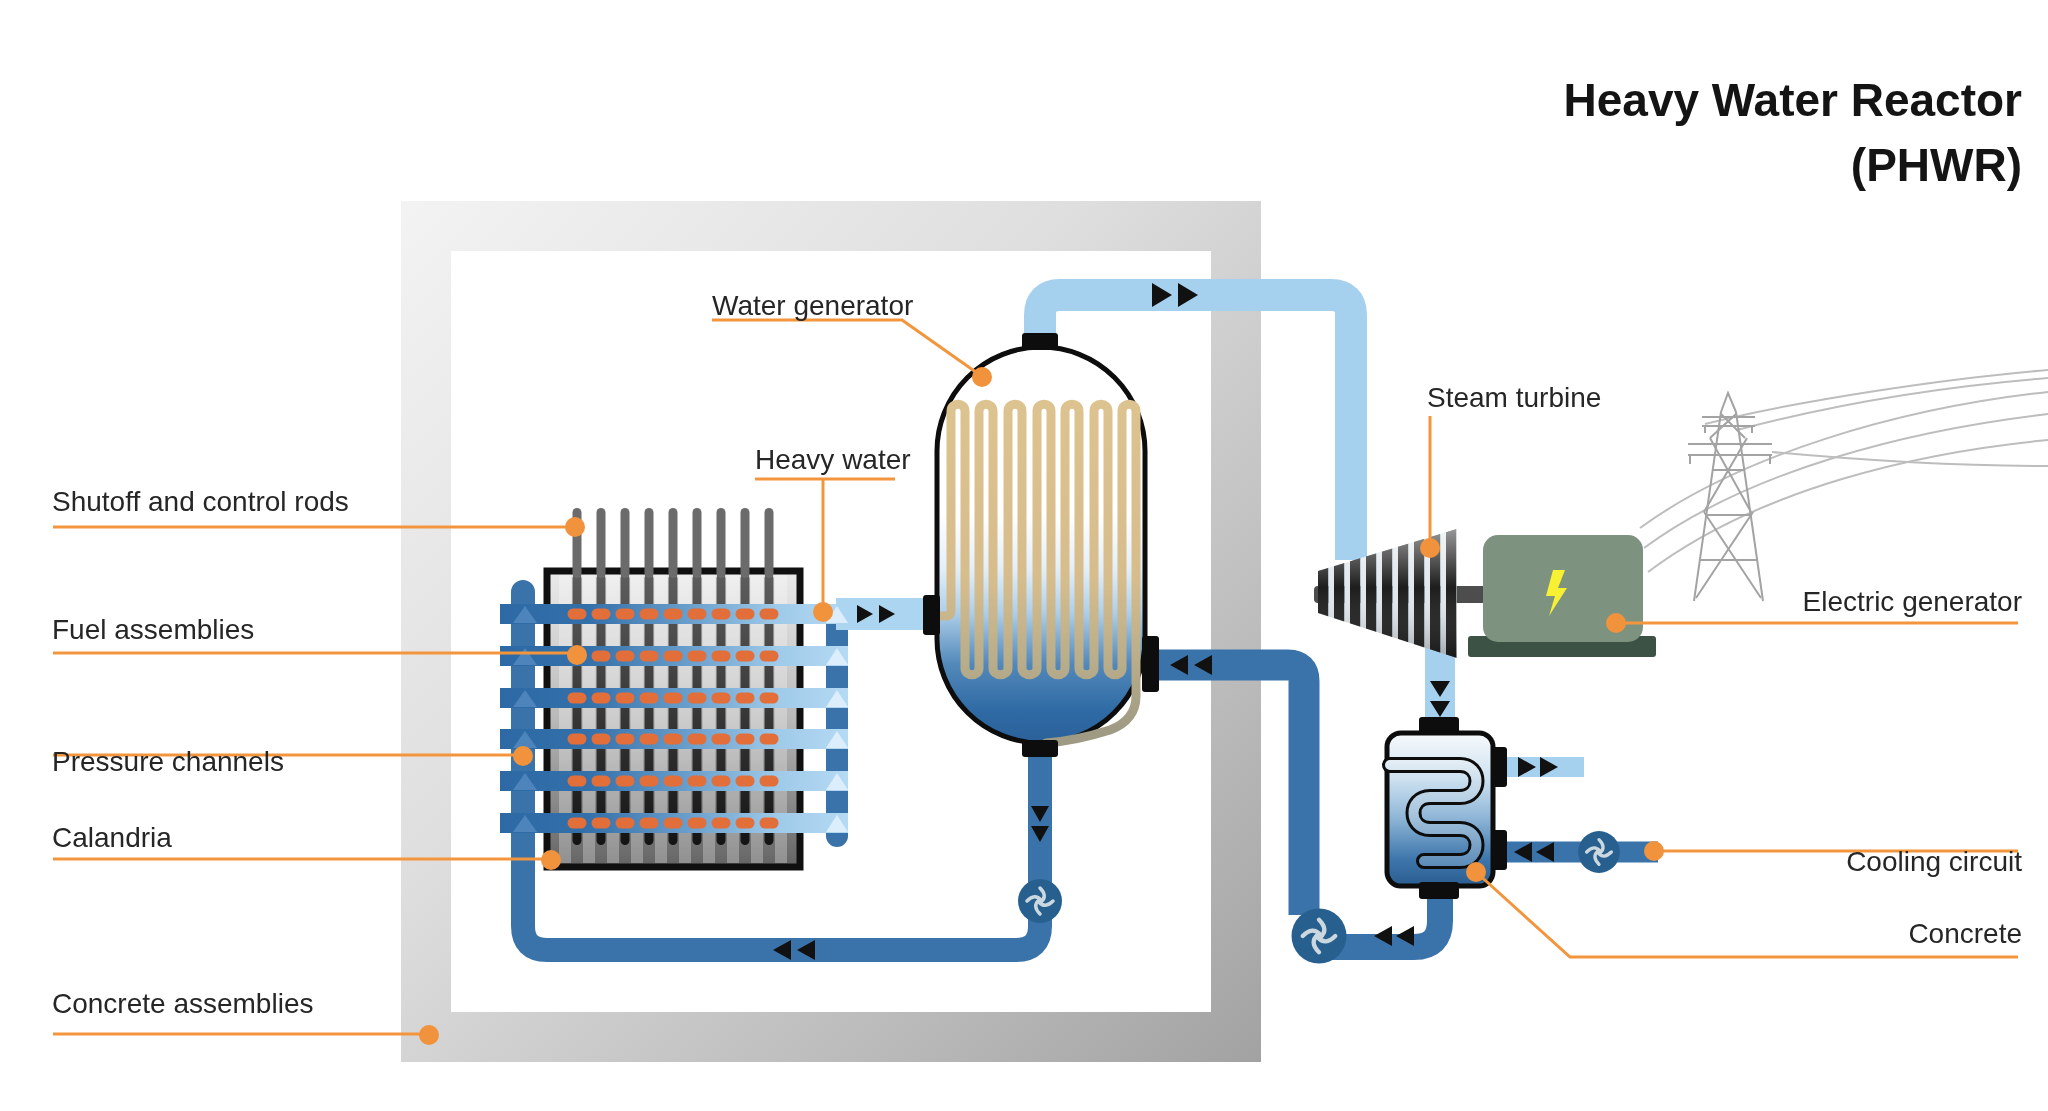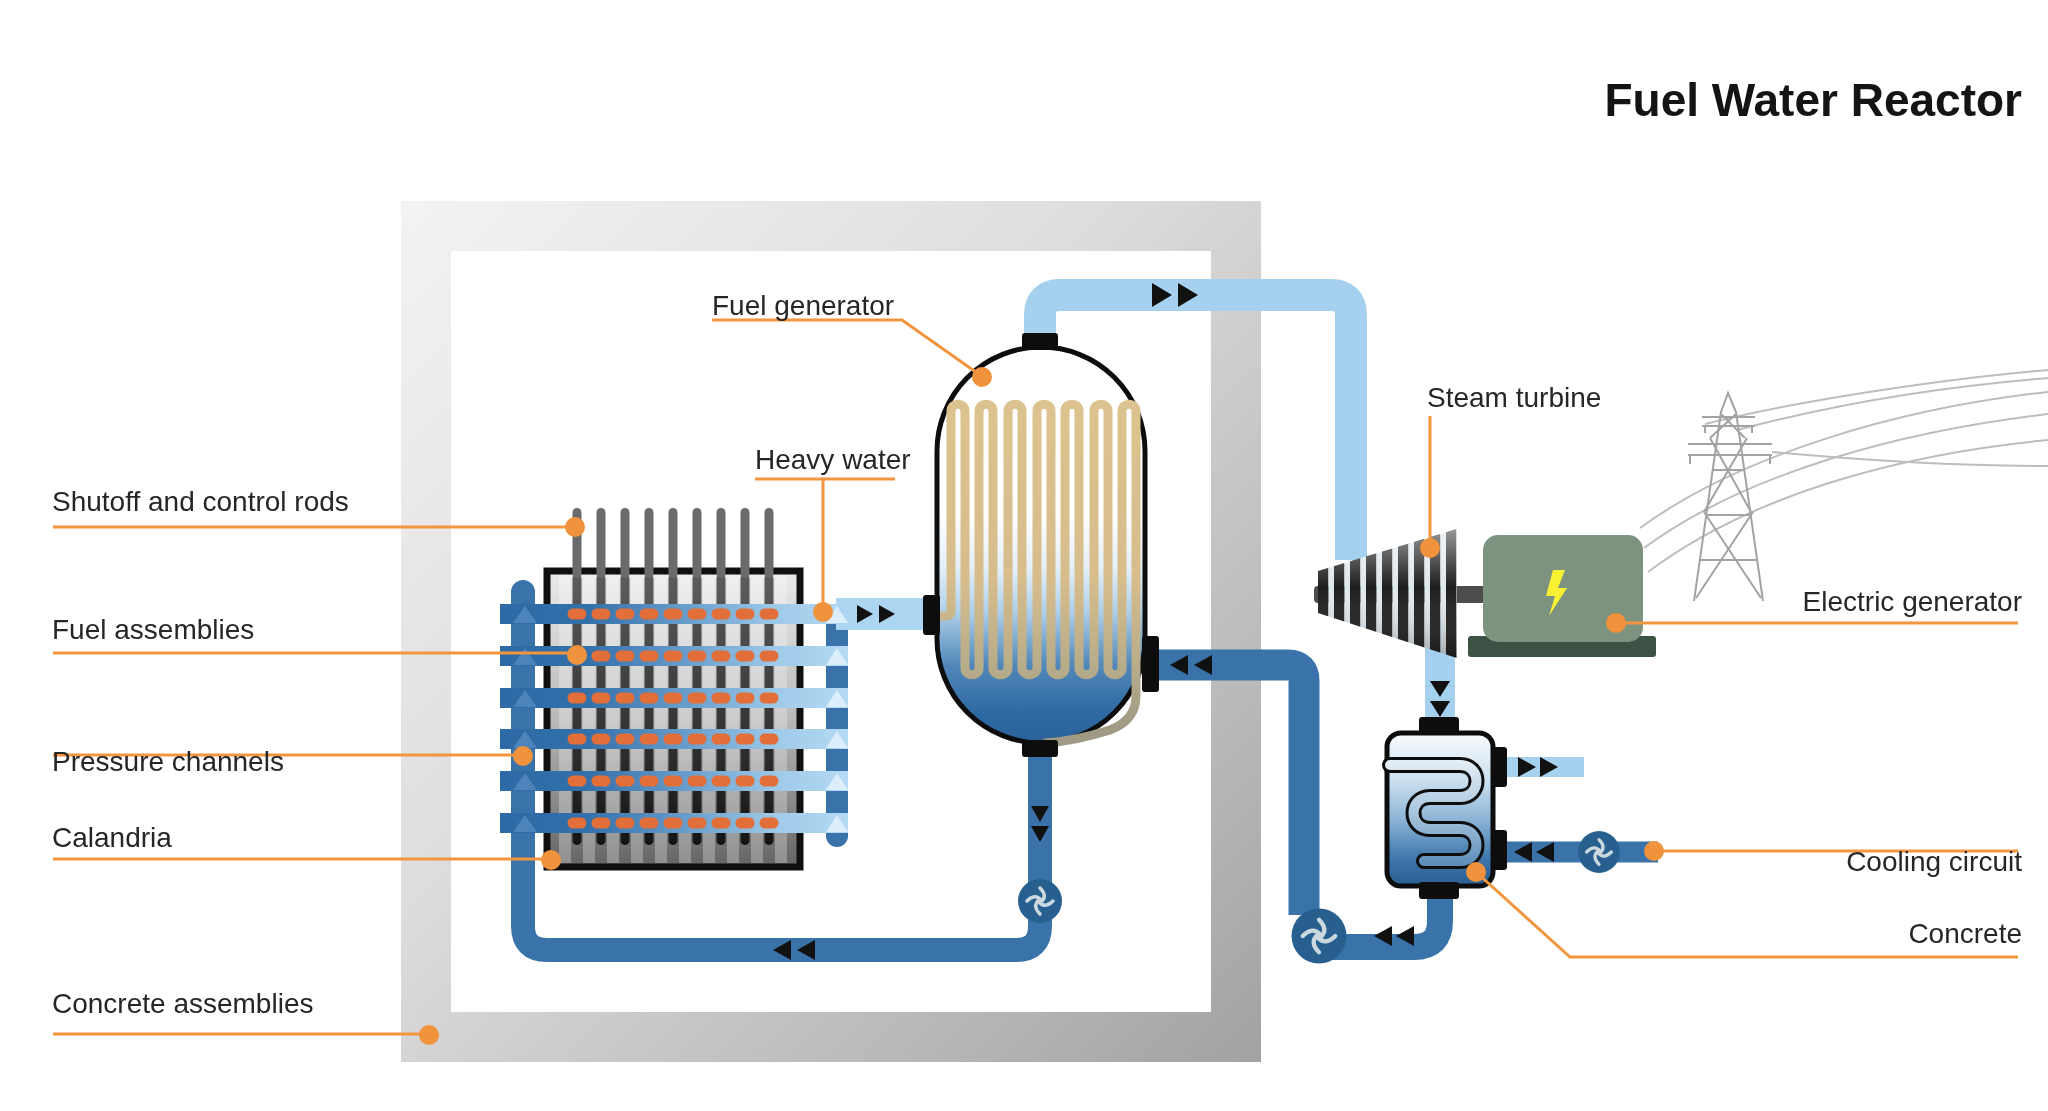--- a/index.html
+++ b/index.html
@@ -320,24 +320,25 @@
     <circle cx="982" cy="377" r="10"></circle>
     <circle cx="823" cy="612" r="10"></circle>
     <circle cx="1430" cy="548" r="10"></circle>
     <circle cx="1616" cy="623" r="10"></circle>
     <circle cx="1654" cy="851" r="10"></circle>
     <circle cx="1476" cy="872" r="10"></circle>
   </g>
 </svg>
 
 <div class="title">
-  <div>Fuel Water Reactor</div>
+  <div>Heavy Water Reactor</div>
+  <div>(PHWR)</div>
 </div>
 
-<div class="lbl" style="left:712px;top:290px">Fuel generator</div>
+<div class="lbl" style="left:712px;top:290px">Water generator</div>
 <div class="lbl" style="left:755px;top:444px">Heavy water</div>
 <div class="lbl" style="left:52px;top:486px">Shutoff and control rods</div>
 <div class="lbl" style="left:52px;top:614px">Fuel assemblies</div>
 <div class="lbl" style="left:52px;top:746px">Pressure channels</div>
 <div class="lbl" style="left:52px;top:822px">Calandria</div>
 <div class="lbl" style="left:52px;top:988px">Concrete assemblies</div>
 <div class="lbl" style="left:1427px;top:382px">Steam turbine</div>
 <div class="lbl r" style="right:26px;top:586px">Electric generator</div>
 <div class="lbl r" style="right:26px;top:846px">Cooling circuit</div>
 <div class="lbl r" style="right:26px;top:918px">Concrete</div>

